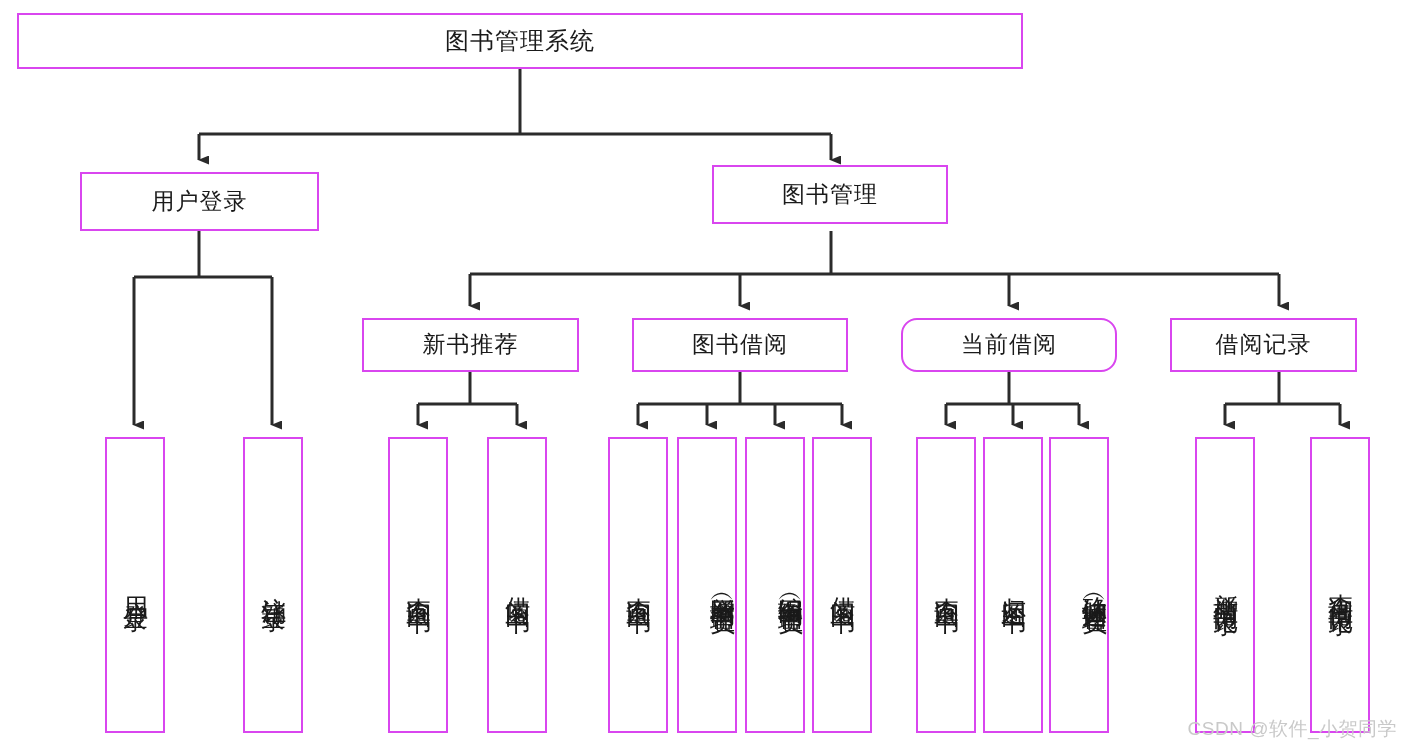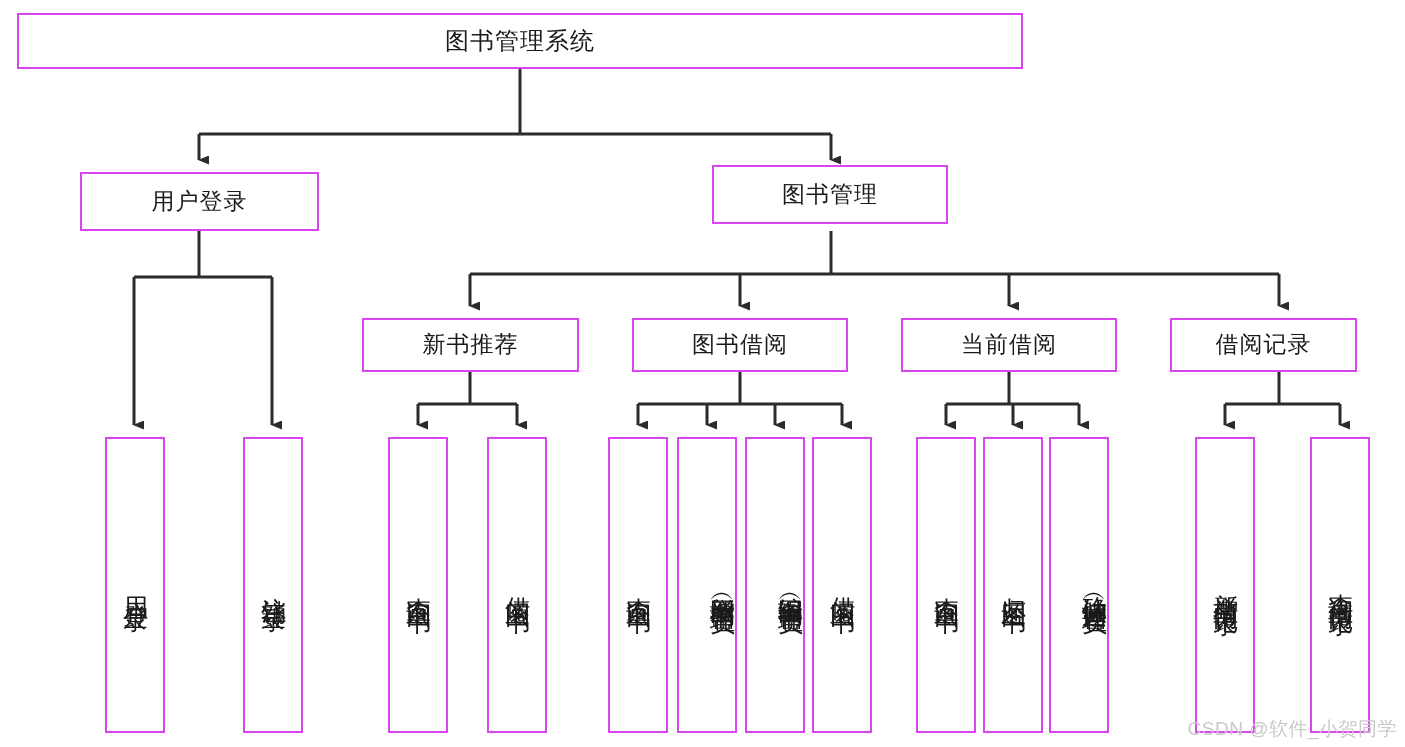--- a/index.html
+++ b/index.html
@@ -132,21 +132,21 @@
     </g>
   </svg>
 
   <div class="node node-h node-root" id="node-root" style="left: 17px; top: 13px; width: 1006px; height: 56px;">图书管理系统</div>
 
   <div class="node node-h" id="node-l2-0" style="left: 80px; top: 172px; width: 239px; height: 59px;">用户登录</div>
   <div class="node node-h" id="node-l2-1" style="left: 712px; top: 165px; width: 236px; height: 59px;">图书管理</div>
 
   <div class="node node-h" id="node-l3-1" style="left: 632px; top: 318px; width: 216px; height: 54px;">图书借阅</div>
   <div class="node node-h" id="node-l3-0" style="left: 362px; top: 318px; width: 217px; height: 54px;">新书推荐</div>
-  <div class="node node-h" id="node-l3-2" style="left: 901px; top: 318px; width: 216px; height: 54px;">当前借阅</div>
+  <div class="node node-h" id="node-l3-2" style="left: 901px; top: 318px; width: 216px; height: 54px; border-radius: 16px;">当前借阅</div>
   <div class="node node-h" id="node-l3-3" style="left: 1170px; top: 318px; width: 187px; height: 54px;">借阅记录</div>
 
   <div class="node node-v" id="node-leaf-0" style="left: 105px; top: 437px; width: 60px; height: 296px;">用户登录</div>
   <div class="node node-v" id="node-leaf-1" style="left: 243px; top: 437px; width: 60px; height: 296px;">注销登录</div>
   <div class="node node-v" id="node-leaf-2" style="left: 388px; top: 437px; width: 60px; height: 296px;">查询图书</div>
   <div class="node node-v" id="node-leaf-3" style="left: 487px; top: 437px; width: 60px; height: 296px;">借阅图书</div>
   <div class="node node-v" id="node-leaf-4" style="left: 608px; top: 437px; width: 60px; height: 296px;">查询图书</div>
   <div class="node node-v tall" id="node-leaf-5" style="left: 677px; top: 437px; width: 60px; height: 296px;">新增图书（管理员）</div>
   <div class="node node-v tall" id="node-leaf-6" style="left: 745px; top: 437px; width: 60px; height: 296px;">编辑图书（管理员）</div>
   <div class="node node-v" id="node-leaf-7" style="left: 812px; top: 437px; width: 60px; height: 296px;">借阅图书</div>

